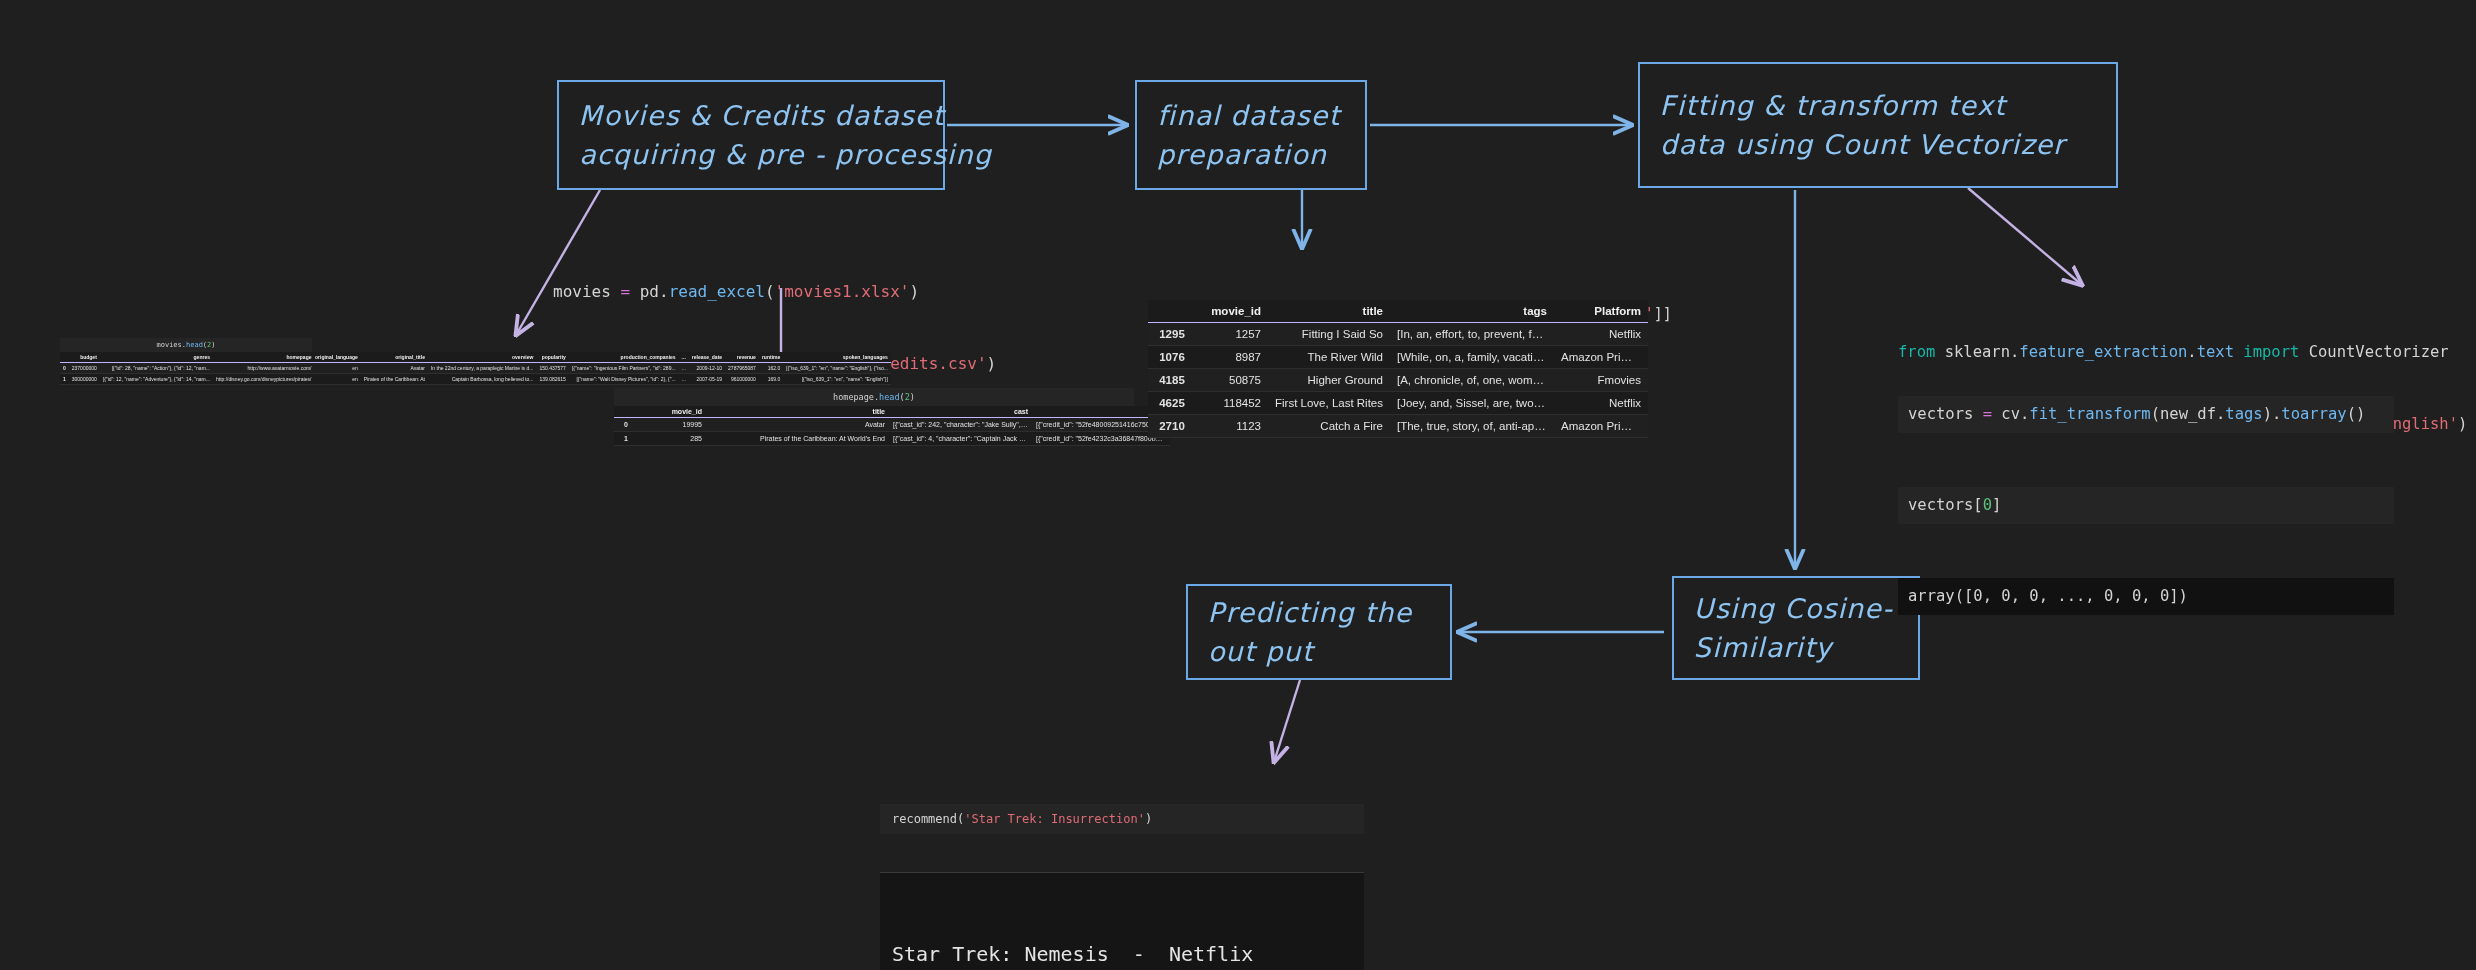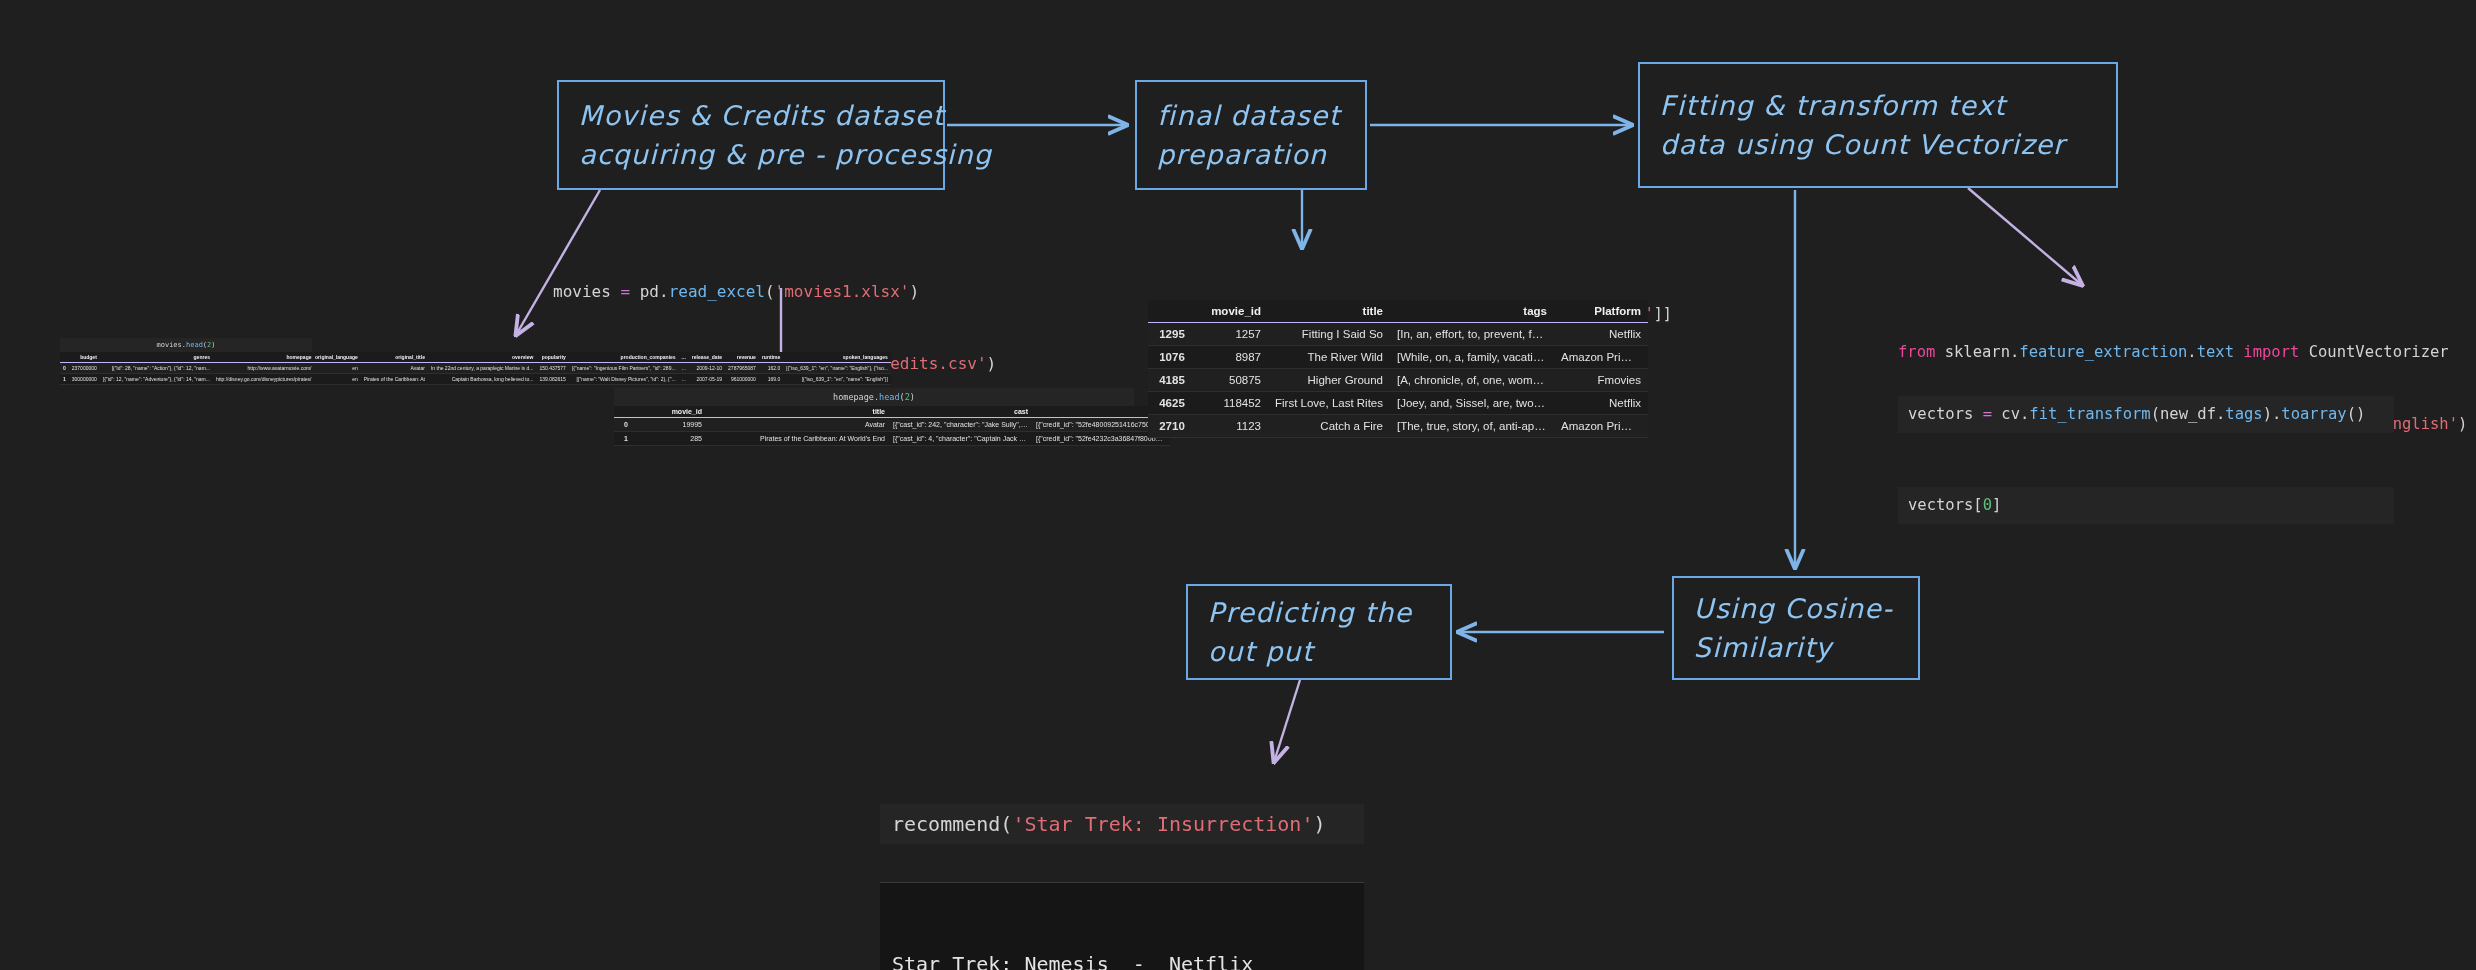--- a/index.html
+++ b/index.html
@@ -48,21 +48,21 @@
   .code .cell {
     background: #252526;
     padding: 6px 10px 7px 10px;
   }
   .code .cell + .cell { margin-top: 6px; }
   .code .out {
     background: #111111;
     padding: 6px 10px 7px 10px;
     margin-top: 6px;
   }
-  .kw  { color: #ec4899; }
+  .kw  { color: #14b8a6; }
   .op  { color: #d673d6; }
   .fn  { color: #6fb8ef; }
   .str { color: #e06c75; }
   .num { color: #5ec27a; }
   .mod { color: #6fb8ef; }
   .pl  { color: #d4d4d4; }
 
   
   .dfwrap { position: absolute; box-sizing: border-box; }
   .dfhead-code {
@@ -122,21 +122,21 @@
   }
   .recbox {
     position: absolute;
     font-family: "DejaVu Sans Mono", monospace;
     white-space: pre;
   }
   .recbox .call {
     background: #252526;
     color: #d4d4d4;
     padding: 8px 12px;
-    font-size: 20px;
+    font-size: 12px;
   }
   .recbox .res {
     background: #151515;
     color: #e4e4e4;
     padding: 10px 12px 12px 12px;
     font-size: 20px;
     line-height: 1.42;
     border-top: 1px solid #3a3a3a;
   }
 </style>
@@ -377,20 +377,21 @@
   </div>
 
   <div class="code" style="left:1898px; top:292px; font-size:15.5px; line-height:1.55; width:500px;">
     <div><span class="kw">from</span> <span class="pl">sklearn.</span><span class="mod">feature_extraction</span><span class="pl">.</span><span class="mod">text</span> <span class="kw">import</span> <span class="pl">CountVectorizer</span></div>
     <div><span class="pl">cv</span> <span class="op">=</span> <span class="pl">CountVectorizer(max_features=</span><span class="num">5000</span><span class="pl">, stop_words=</span><span class="str">'english'</span><span class="pl">)</span></div>
   </div>
 
   <div class="code" style="left:1898px; top:348px; font-size:15.5px; line-height:1.55; width:496px;">
     <div class="cell"><span class="pl">vectors</span> <span class="op">=</span> <span class="pl">cv.</span><span class="fn">fit_transform</span><span class="pl">(new_df.</span><span class="mod">tags</span><span class="pl">).</span><span class="fn">toarray</span><span class="pl">()</span></div>
     <div class="cell"><span class="pl">vectors[</span><span class="num">0</span><span class="pl">]</span></div>
+    <div class="out">array([0, 0, 0, ..., 0, 0, 0])</div>
   </div>
 
   <div class="recbox" style="left:880px; top:766px; width:484px;">
     <div class="call"><span class="pl">recommend(</span><span class="str">'Star Trek: Insurrection'</span><span class="pl">)</span></div>
     <div class="res">
       <div>Star Trek: Nemesis  -  Netflix</div>
       
       
       
       

